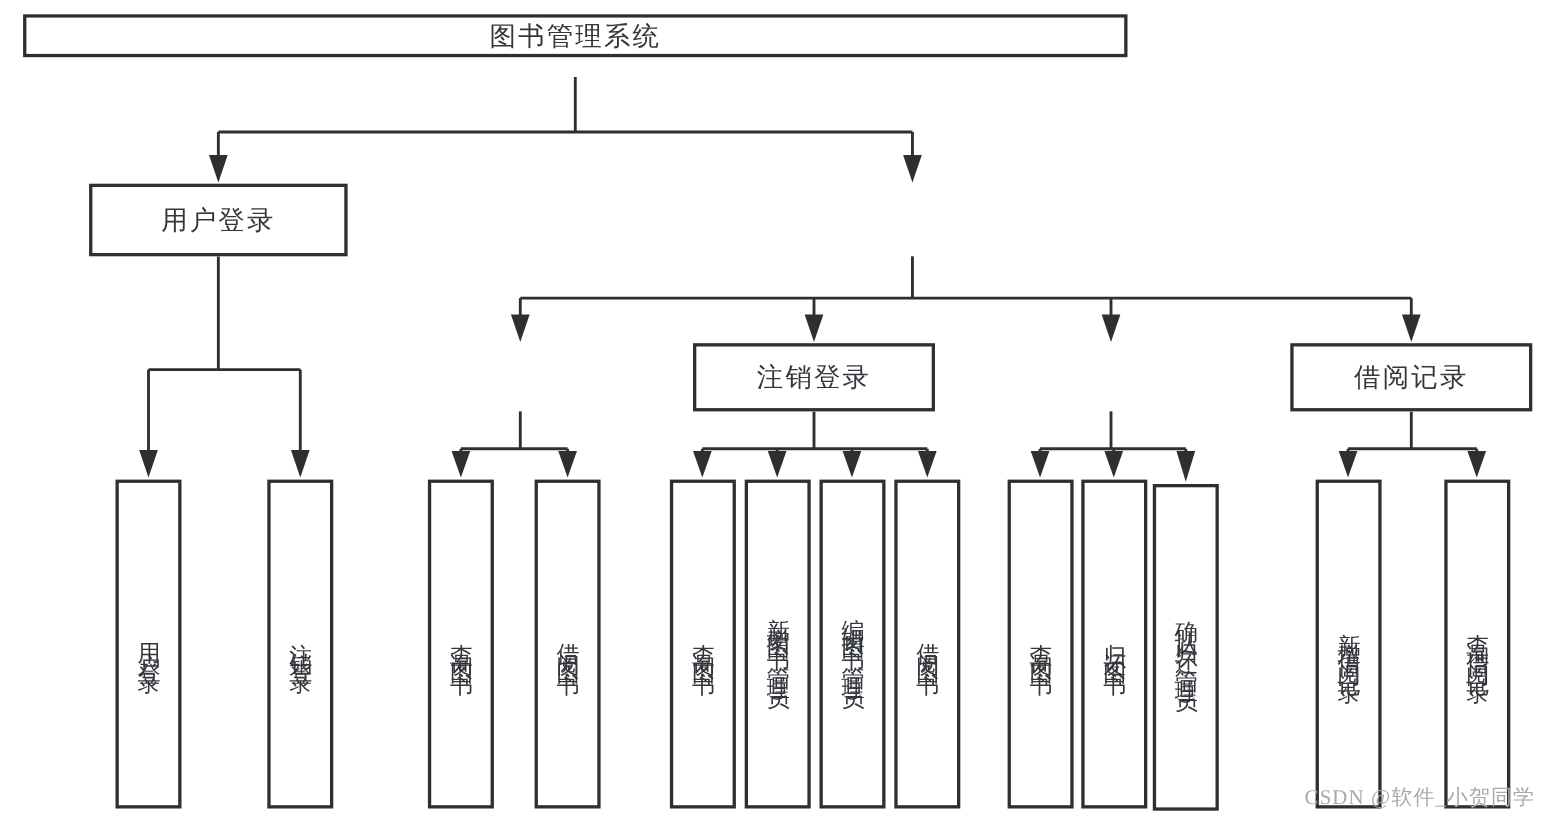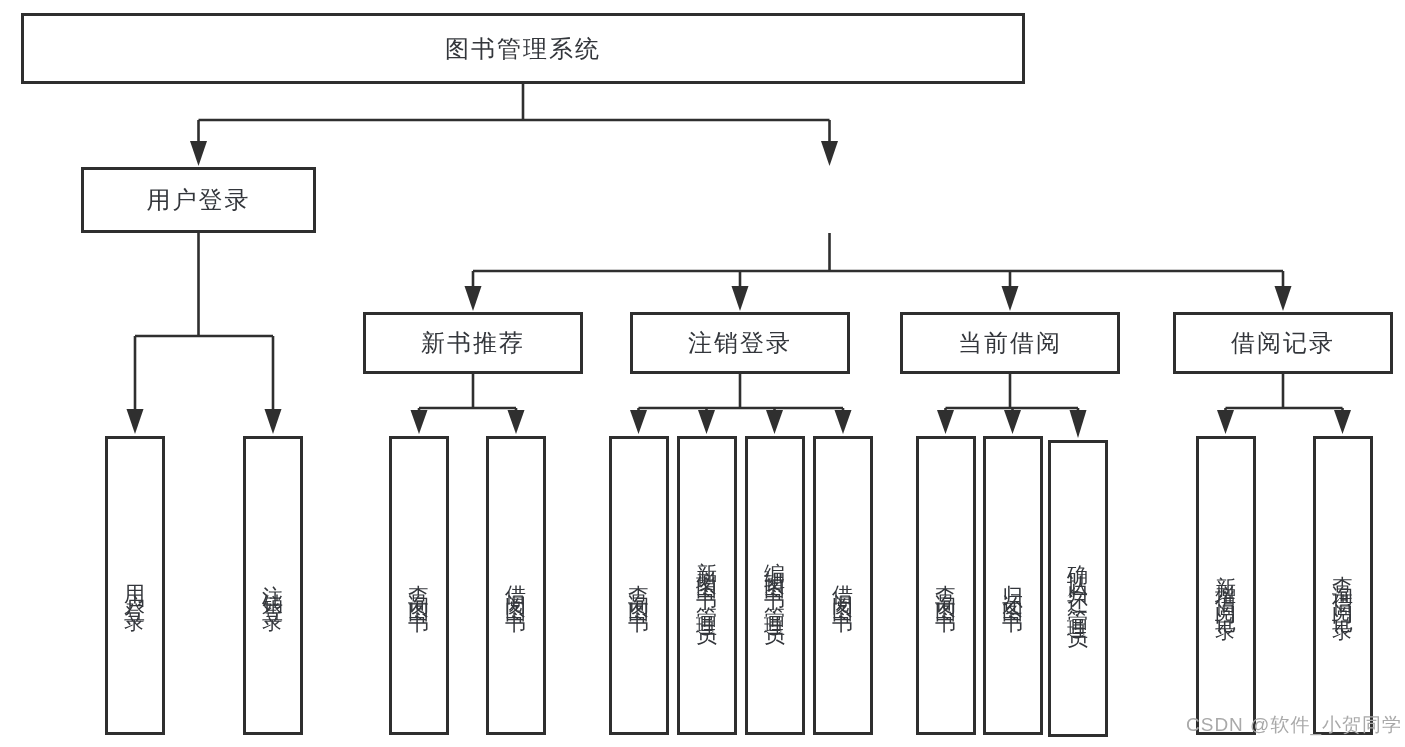--- a/index.html
+++ b/index.html
@@ -54,20 +54,21 @@
     white-space:nowrap;
   }
   .watermark{
     position:absolute;
     left:1186px;top:712px;
     font-size:19px;
     letter-spacing:1px;
     color:var(--wm,#a9a9a9);
     z-index:3;
     white-space:nowrap;
+    font-family:Liberation Serif, serif;
   }
 </style>
 </head>
 <body>
 
 <div class="canvas">
 
   <svg class="connector-layer" viewBox="0 0 1405 747">
 
     <g>
@@ -137,37 +138,31 @@
     <g>
       <path d="M1283 374 V408"></path>
       <path d="M1225.5 408 H1342.5"></path>
       <path d="M1225.5 408 V412"></path>
       <polygon points="1217,410 1234,410 1225.5,434"></polygon>
       <path d="M1342.5 408 V412"></path>
       <polygon points="1334,410 1351,410 1342.5,434"></polygon>
     </g>
   </svg>
 
-  <div class="hbox" style="left:21px;top:13px;width:1004px;height:71px">
+  <div class="hbox" style="left:21px;top:13px;width:1004px;height:39px">
     <span>图书管理系统</span>
   </div>
 
   <div class="hbox" style="left:81px;top:167px;width:235px;height:66px">
     <span>用户登录</span>
   </div>
 
-  <div class="hbox" style="left:363px;top:312px;width:220px;height:62px">
-    <span>新书推荐</span>
-  </div>
   <div class="hbox" style="left:630px;top:312px;width:220px;height:62px">
     <span>注销登录</span>
   </div>
-  <div class="hbox" style="left:900px;top:312px;width:220px;height:62px">
-    <span>当前借阅</span>
-  </div>
   <div class="hbox" style="left:1173px;top:312px;width:220px;height:62px">
     <span>借阅记录</span>
   </div>
 
   <div class="vbox" style="left:105px;top:436px;width:60px;height:299px">
     <span class="vtext">用户登录</span>
   </div>
   <div class="vbox" style="left:243px;top:436px;width:60px;height:299px">
     <span class="vtext">注销登录</span>
   </div>

